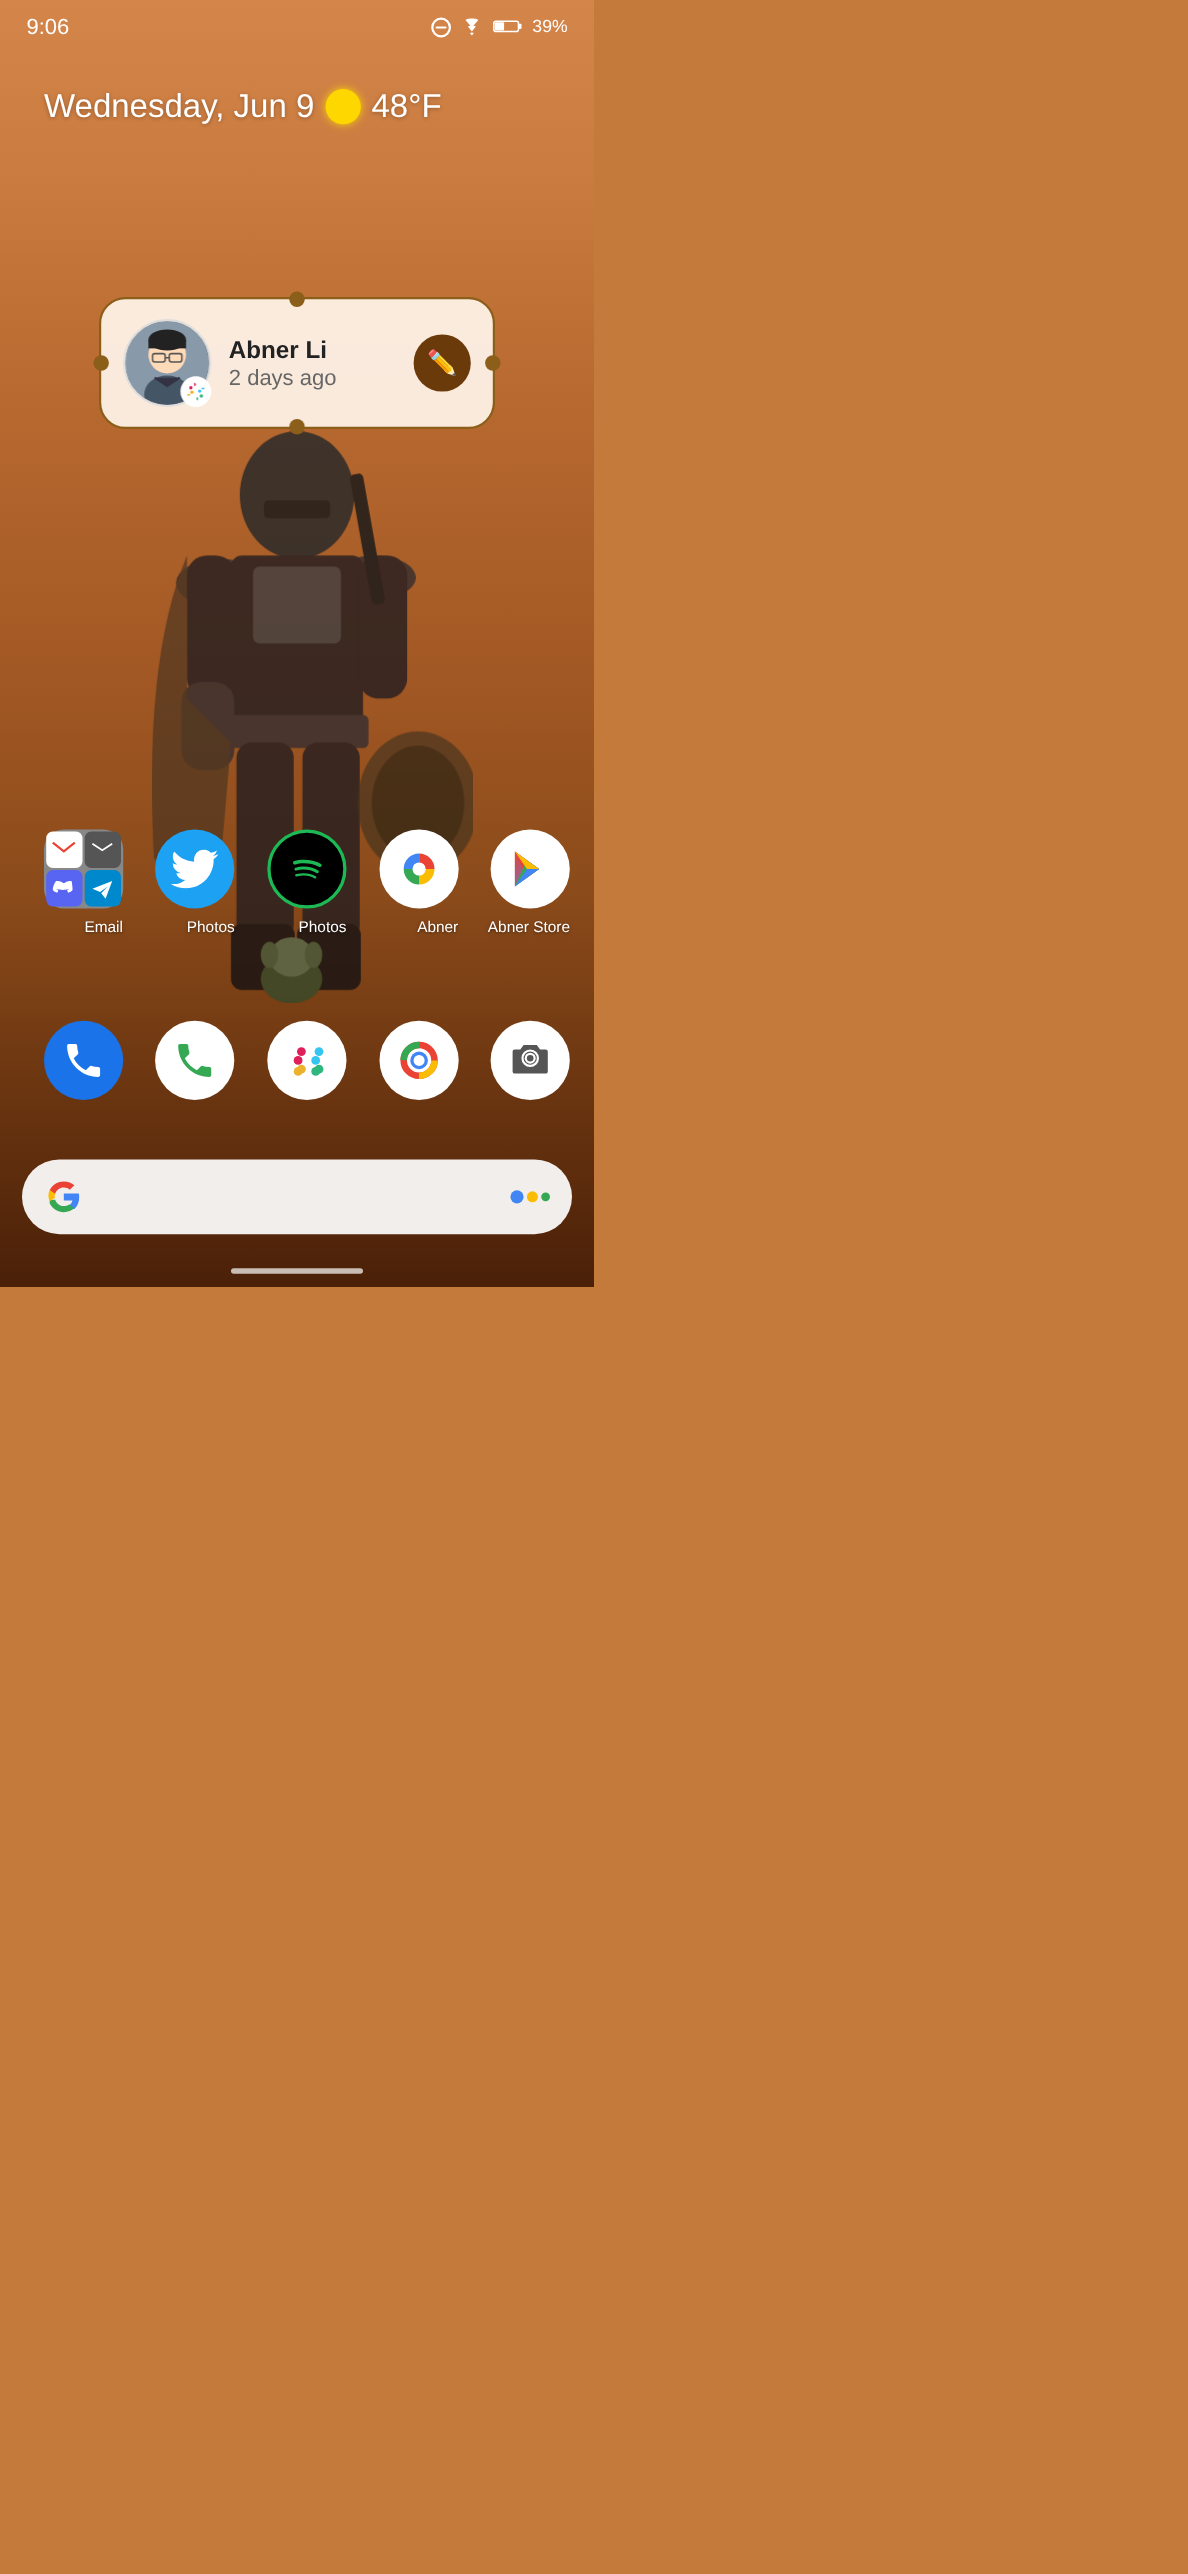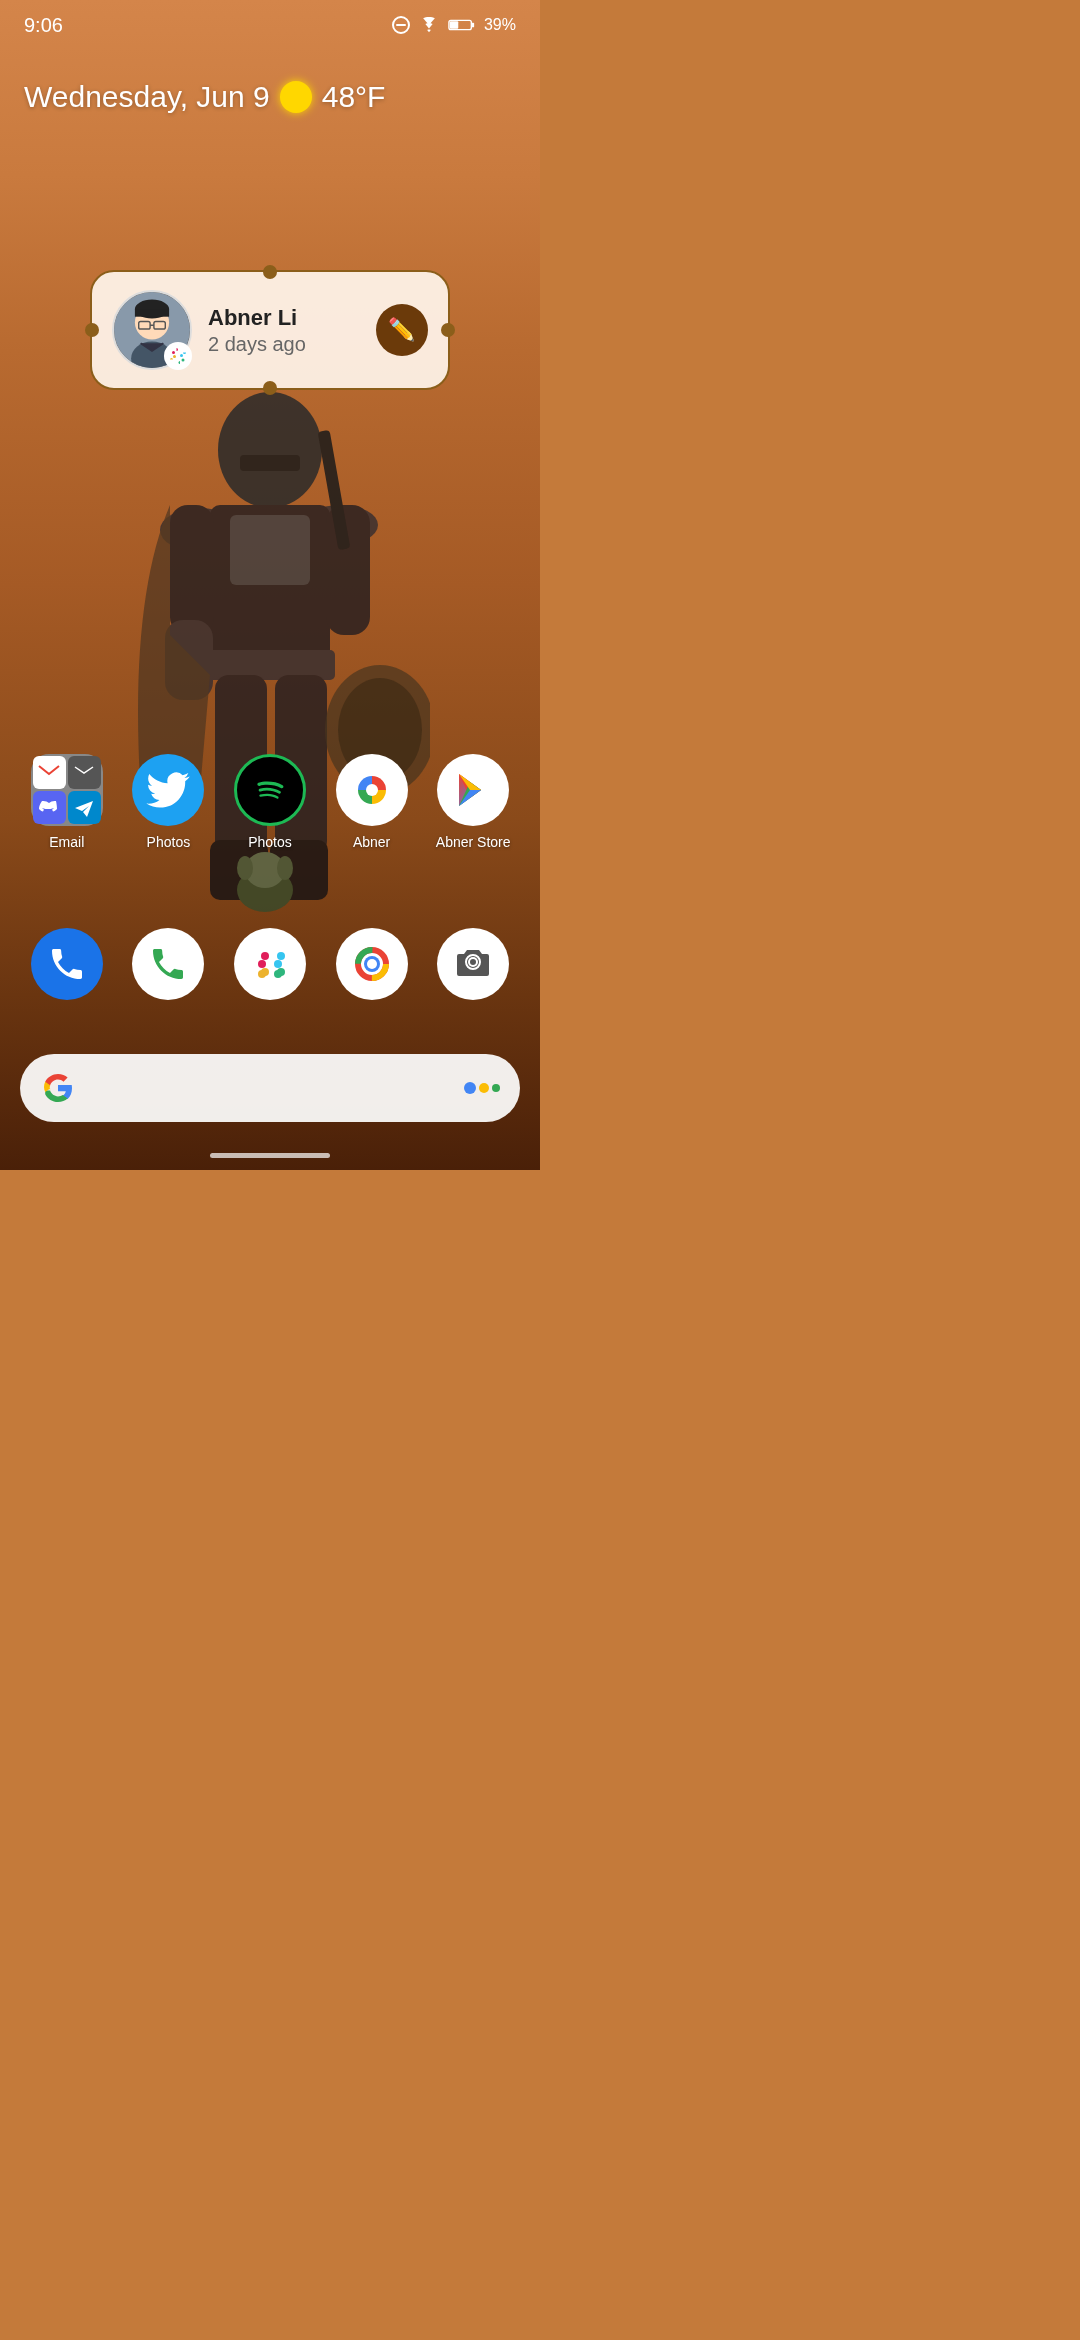--- a/index.html
+++ b/index.html
@@ -56,40 +56,40 @@
     }
 
     .status-time {
       color: white;
       font-size: 20px;
       font-weight: 500;
     }
 
     .status-icons {
       display: flex;
-      align-items: center;
+      align-items: flex-start;
       gap: 8px;
     }
 
     .status-icons span {
       color: white;
       font-size: 16px;
     }
 
     .battery-text {
       color: white;
       font-size: 16px;
       font-weight: 500;
     }
 
     
     .date-weather {
       position: absolute;
       top: 80px;
-      left: 24px;
+      left: 40px;
       z-index: 10;
       text-align: center;
     }
 
     .date-weather-text {
       color: white;
       font-size: 30px;
       font-weight: 400;
       text-shadow: 0 1px 4px rgba(0,0,0,0.3);
       display: flex;
@@ -212,21 +212,21 @@
       padding: 0 16px;
       z-index: 10;
     }
 
     .app-row-1 { bottom: 320px; }
     .app-row-2 { bottom: 170px; }
 
     .app-item {
       display: flex;
       flex-direction: column;
-      align-items: center;
+      align-items: flex-end;
       gap: 8px;
       cursor: pointer;
       width: 90px;
     }
 
     .app-icon {
       width: 72px;
       height: 72px;
       border-radius: 50%;
       display: flex;

